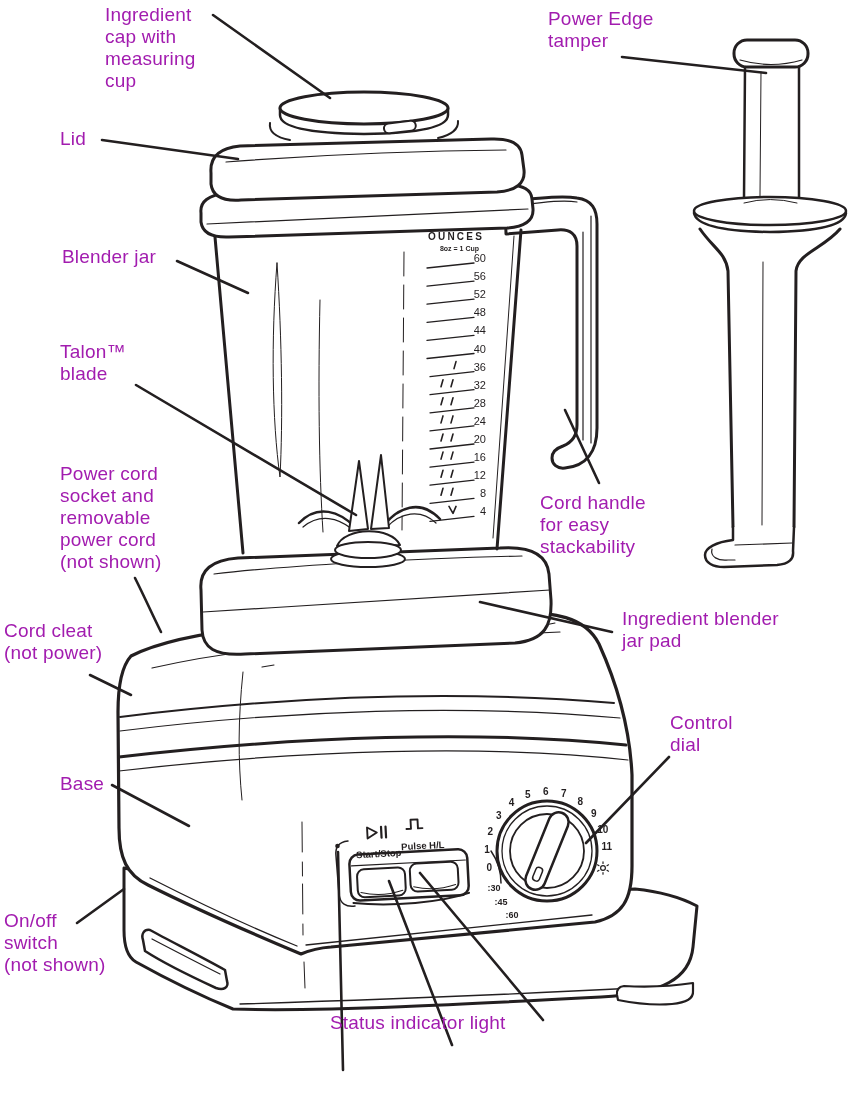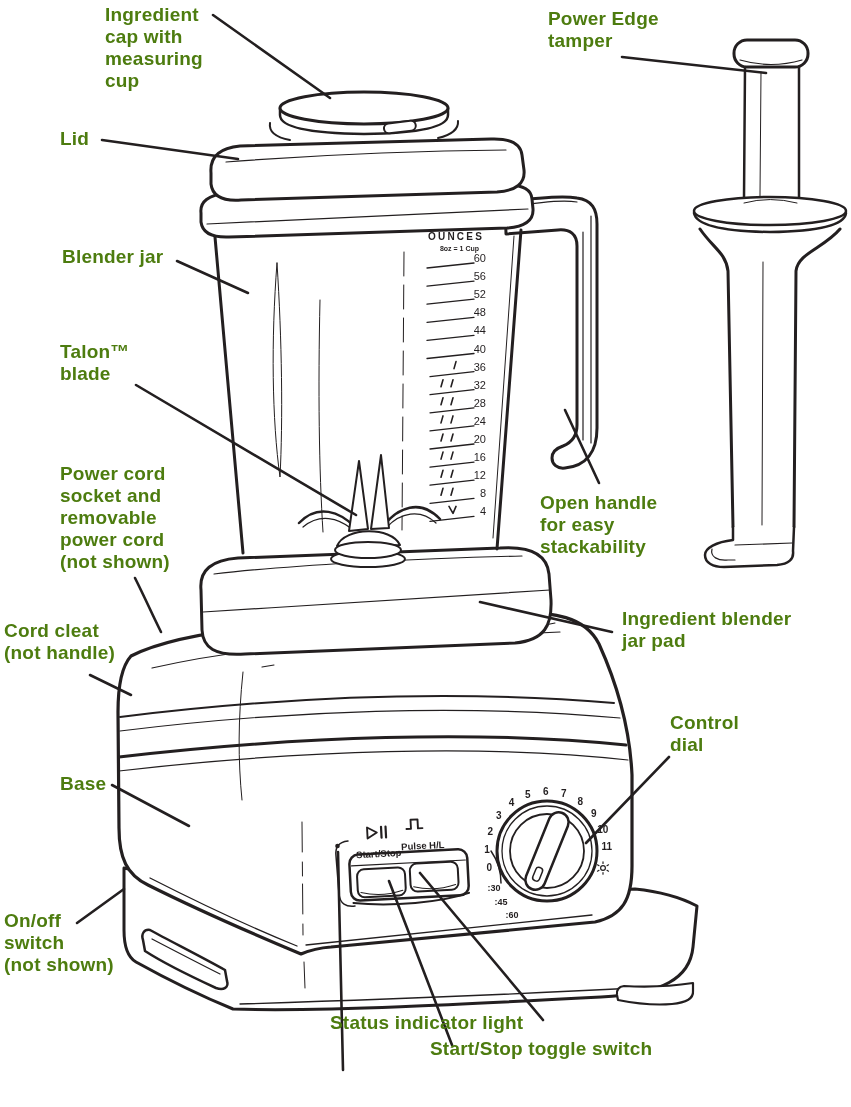--- a/index.html
+++ b/index.html
@@ -1,20 +1,20 @@
 <!DOCTYPE html>
 <html><head>
 <meta charset="utf-8">
 <style>
   html,body{margin:0;padding:0;background:#fff;}
   #page{position:relative;width:851px;height:1107px;background:#fff;overflow:hidden;
         font-family:"Liberation Sans",sans-serif;}
   #art{position:absolute;left:0;top:0;}
-  .lbl{position:absolute;font-family:"Liberation Sans",sans-serif;font-weight:bold;
-       font-size:19px;line-height:22px;color:#4d7c0f;white-space:pre;letter-spacing:.2px;}
+  .lbl{position:absolute;font-family:"Liberation Sans",sans-serif;font-weight:normal;
+       font-size:19px;line-height:22px;color:#a21caf;white-space:pre;letter-spacing:.2px;}
   svg text{font-family:"Liberation Sans",sans-serif;fill:#231f20;}
   .sc-num{font-size:11px;font-weight:normal;}
   .dial-num{font-size:10px;font-weight:bold;}
   .dial-time{font-size:9px;font-weight:bold;}
   .panel-txt{font-size:9.5px;font-weight:bold;}
   .sc-title{font-size:10px;font-weight:bold;letter-spacing:2.2px;}
   .sc-sub{font-size:7px;font-weight:bold;}
 </style>
 </head>
 <body>
@@ -249,28 +249,27 @@
 <div class="lbl" style="left:60px;top:128px">Lid</div>
 <div class="lbl" style="left:62px;top:246px">Blender jar</div>
 <div class="lbl" style="left:60px;top:341px">Talon™
 blade</div>
 <div class="lbl" style="left:60px;top:463px">Power cord
 socket and
 removable
 power cord
 (not shown)</div>
 <div class="lbl" style="left:4px;top:620px">Cord cleat
-(not handle)</div>
+(not power)</div>
 <div class="lbl" style="left:60px;top:773px">Base</div>
 <div class="lbl" style="left:4px;top:910px">On/off
 switch
 (not shown)</div>
-<div class="lbl" style="left:540px;top:492px">Open handle
+<div class="lbl" style="left:540px;top:492px">Cord handle
 for easy
 stackability</div>
 <div class="lbl" style="left:622px;top:608px">Ingredient blender
 jar pad</div>
 <div class="lbl" style="left:670px;top:712px">Control
 dial</div>
-<div class="lbl" style="left:430px;top:1038px">Start/Stop toggle switch</div>
 <div class="lbl" style="left:330px;top:1012px">Status indicator light</div>
 
 </div>
 
 </body></html>

